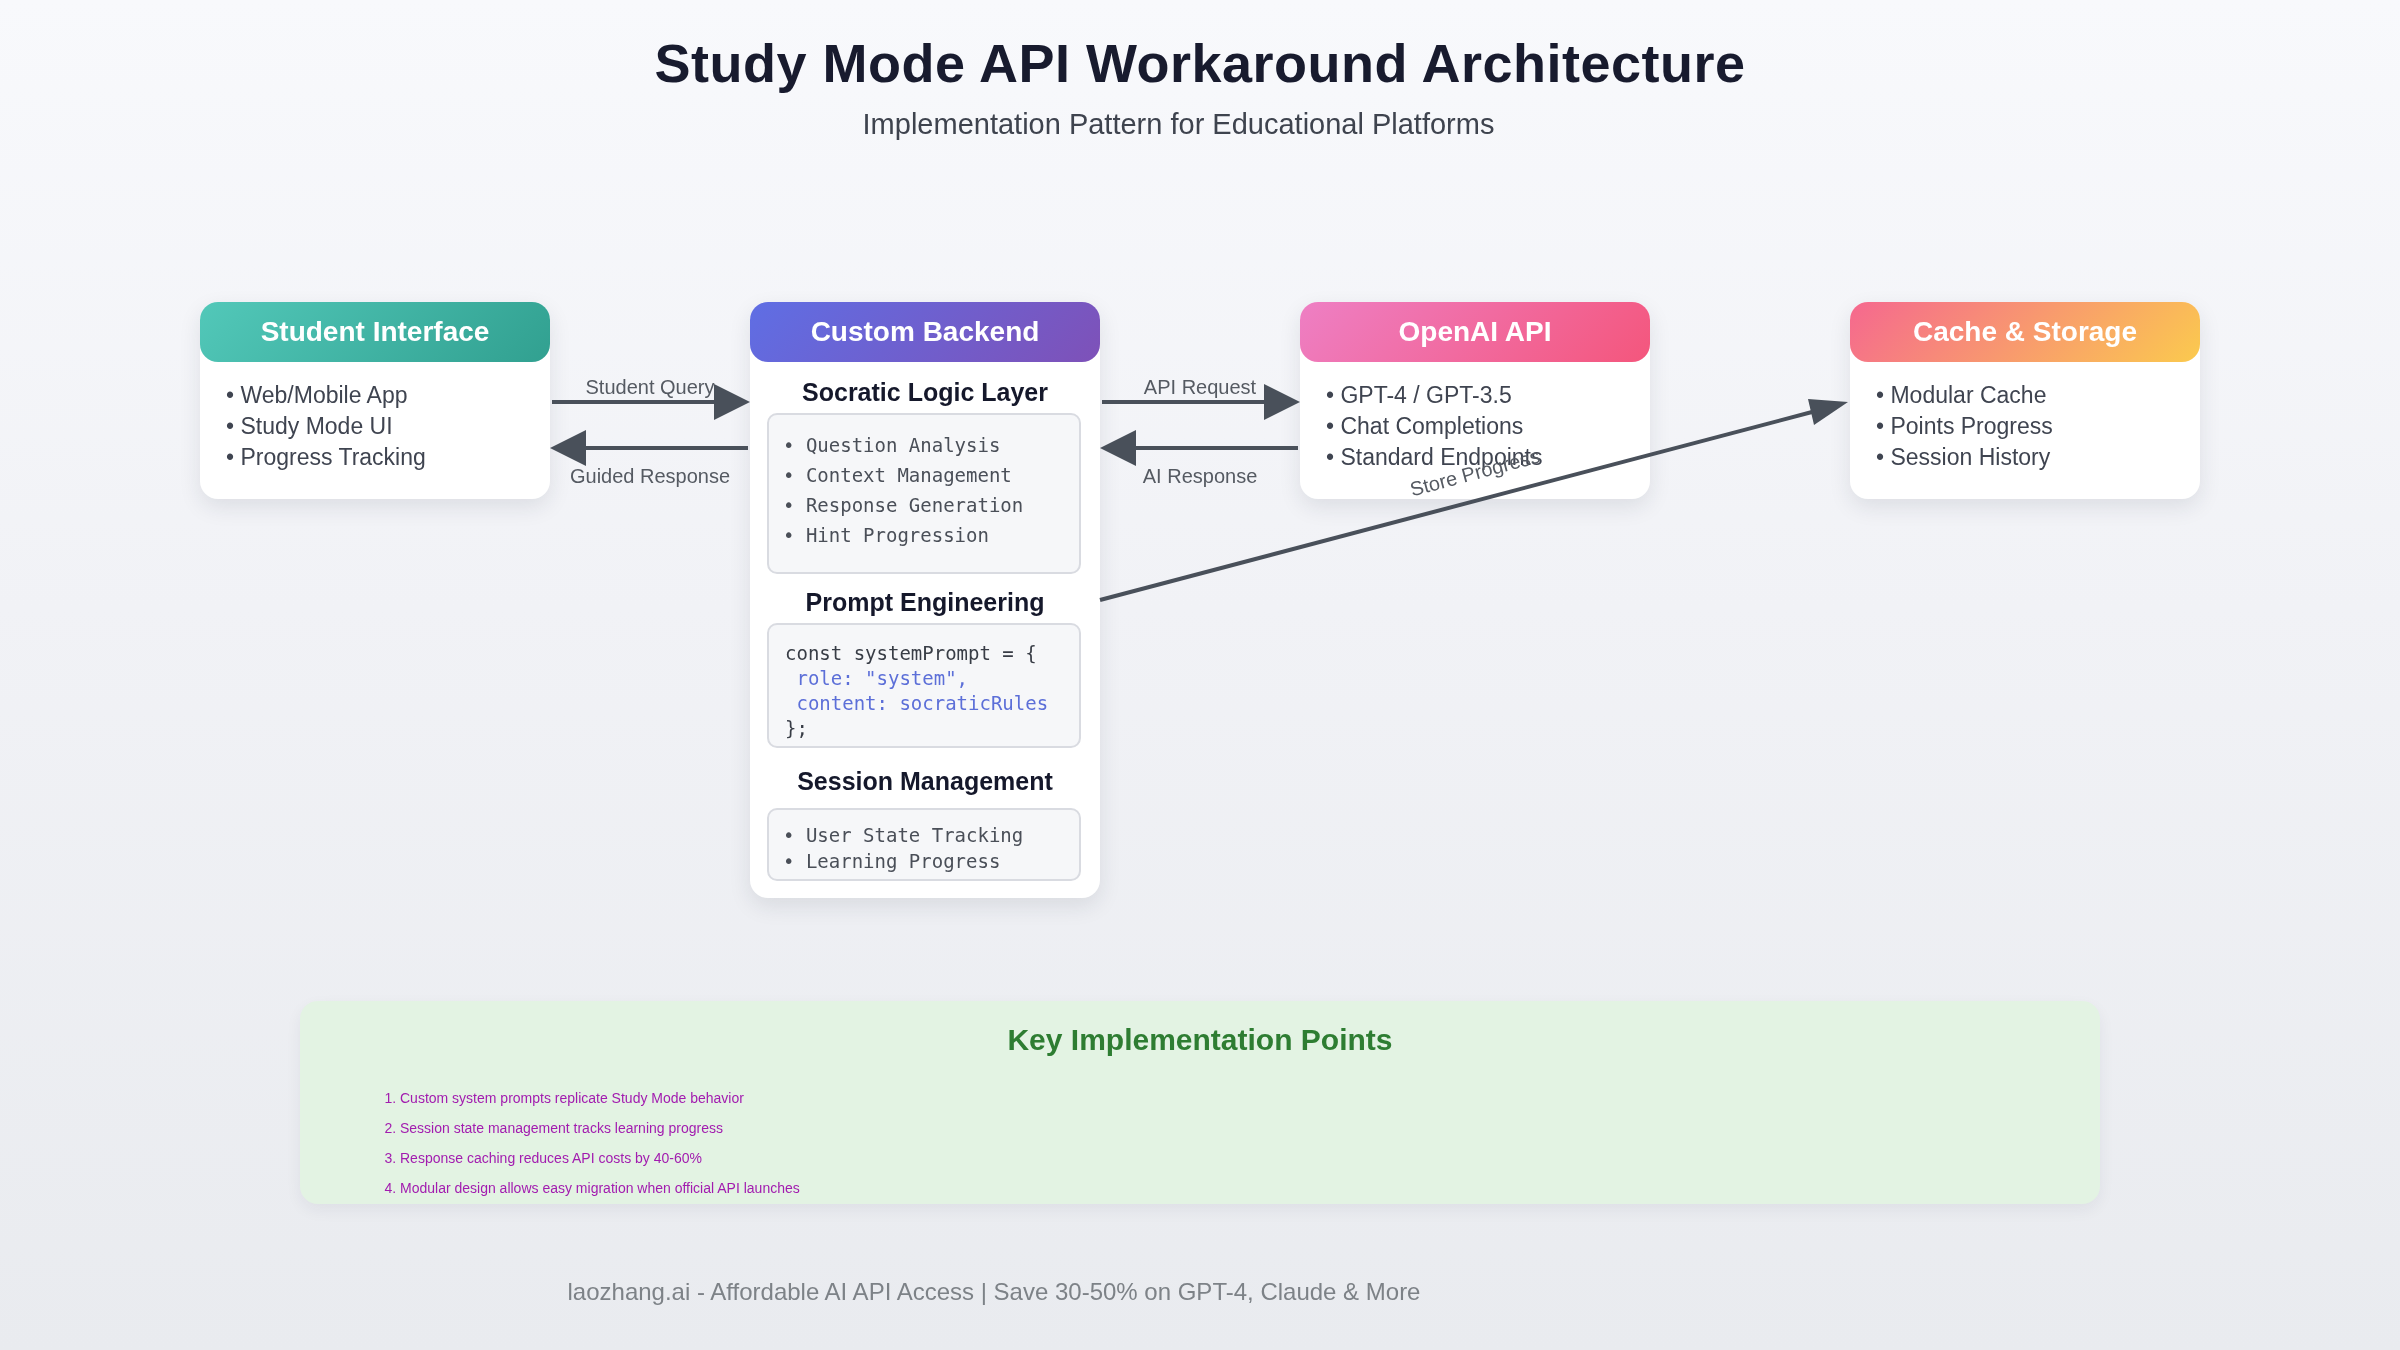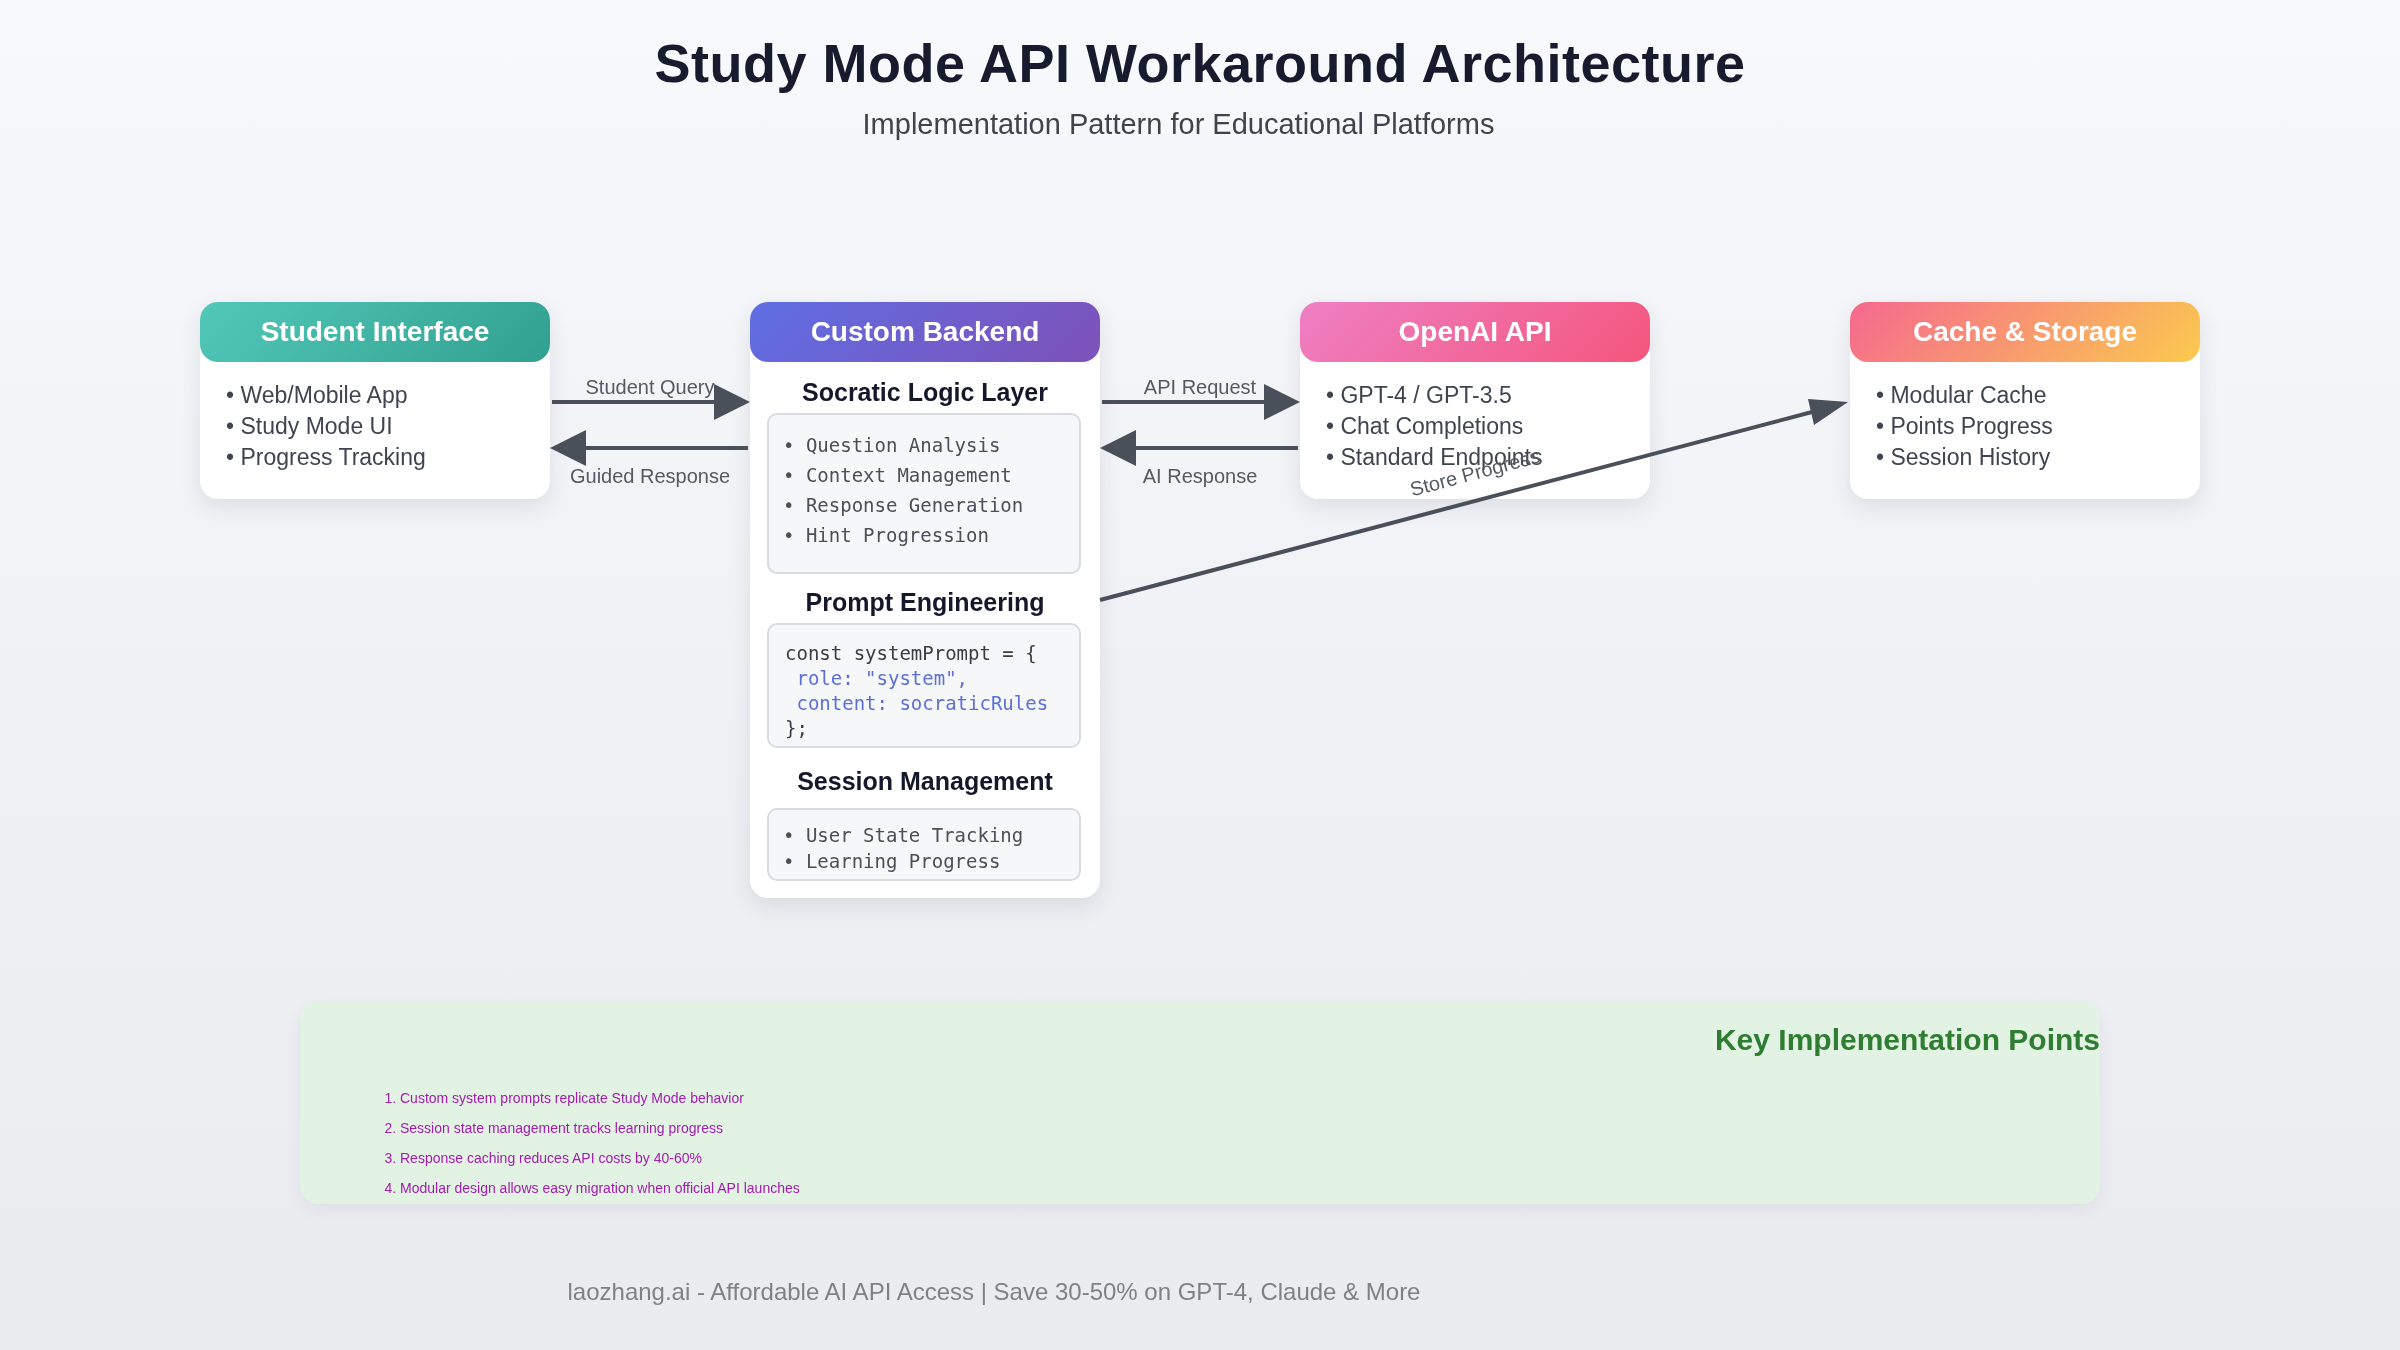--- a/index.html
+++ b/index.html
@@ -64,21 +64,21 @@
     position:absolute;z-index:6;font-size:20px;color:#555a62;white-space:nowrap;
     transform:translate(-50%,-50%);
   }
   .arrow-label.rot{transform:translate(-50%,-50%) rotate(-15deg);}
   
   .key-panel{
     position:absolute;left:300px;top:1001px;width:1800px;height:203px;
     background:#e3f3e3;border-radius:18px;box-shadow:0 6px 16px rgba(30,40,60,.06);z-index:2;
   }
   .key-title{
-    margin:22px 0 0 0;text-align:right;font-size:30px;font-weight:bold;color:#2e7d32;
+    margin:22px 0 0 0;text-align:center;font-size:30px;font-weight:bold;color:#2e7d32;
   }
   .key-list{margin:26px 0 0 0;padding-left:100px;color:#2a6e2e;}
   .key-list li{font-size:14px;line-height:30px;color:#a21caf;}
   
   .footer-text{
     position:absolute;top:1278px;left:0;width:1988px;text-align:center;
     font-size:24px;color:#7d8287;
   }
 </style>
 </head>

